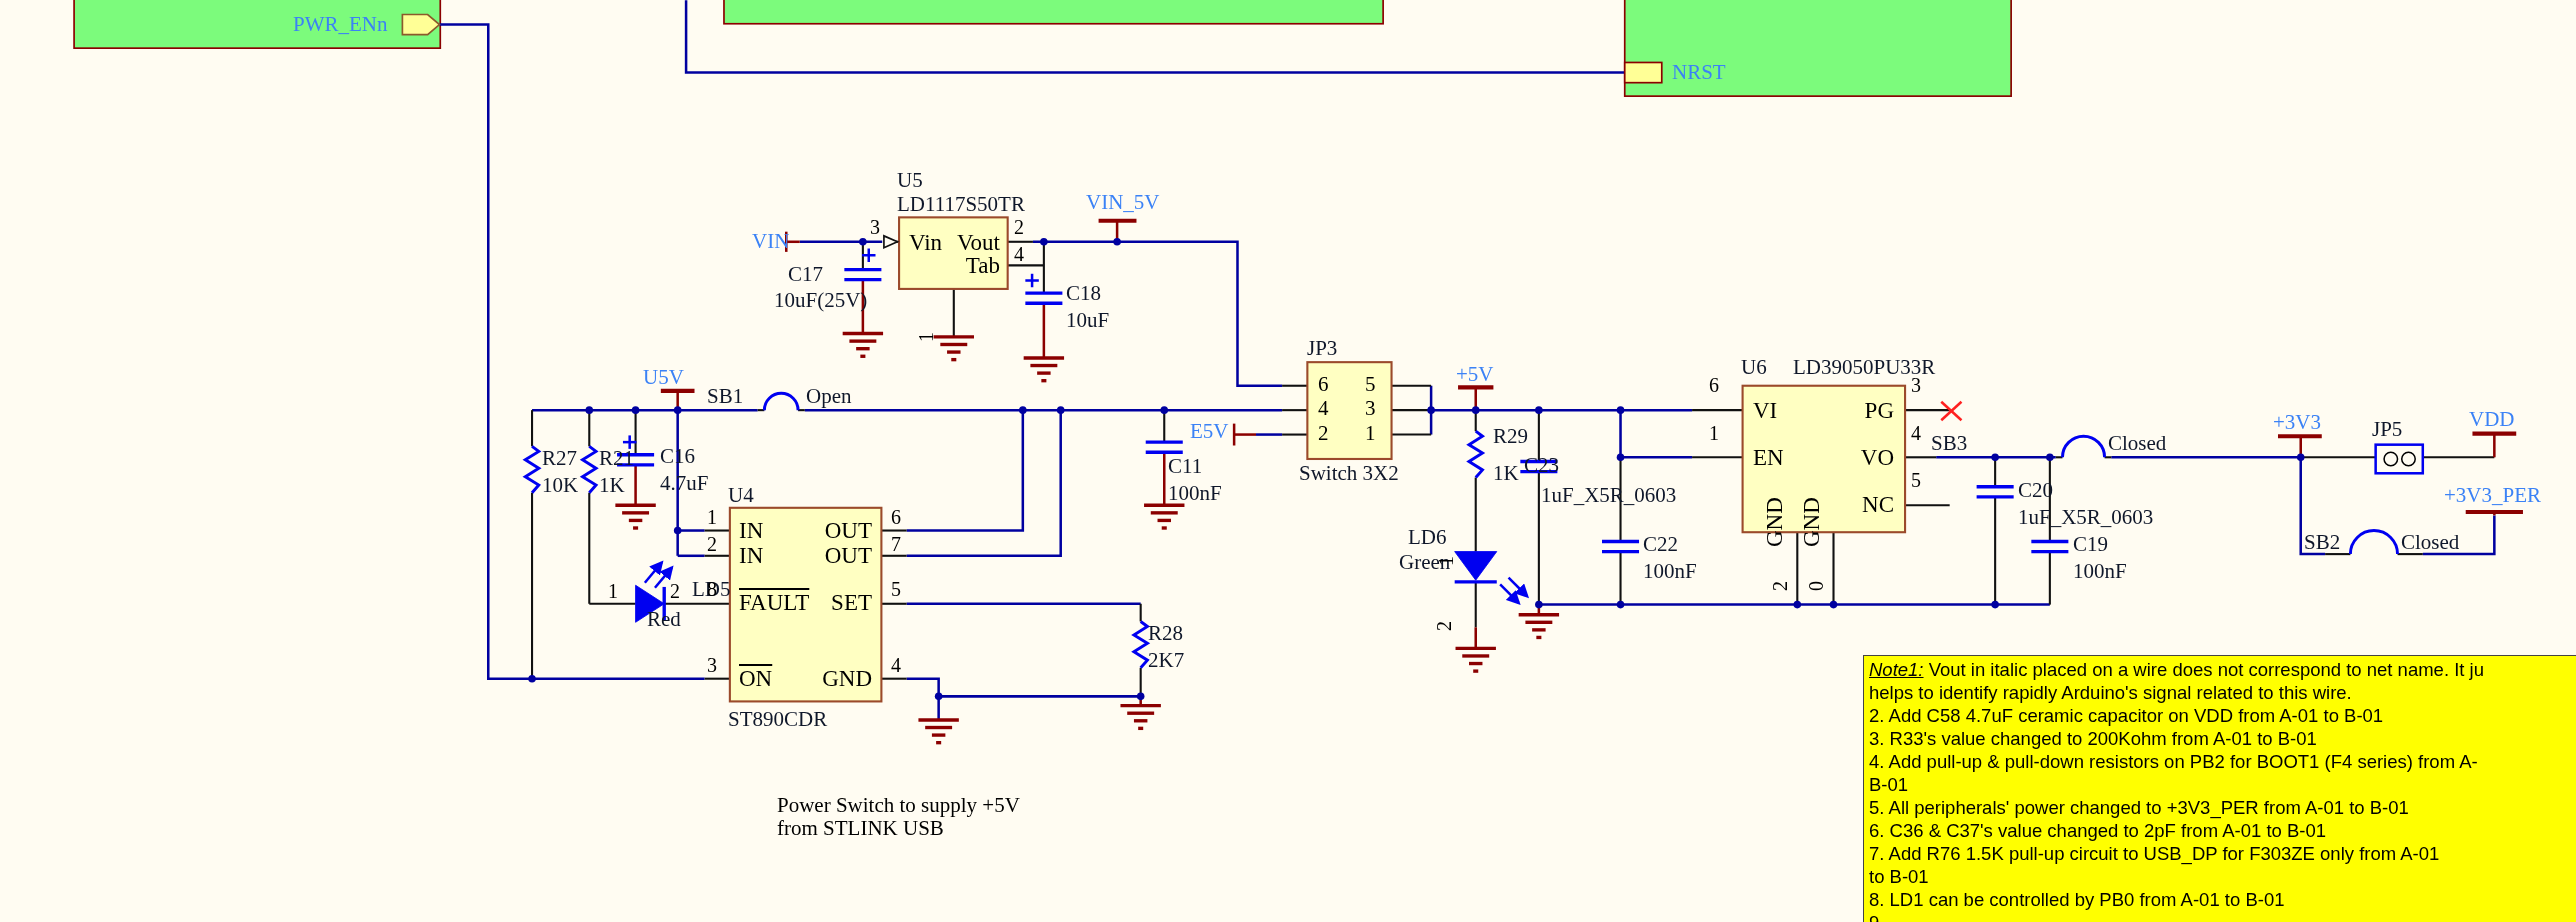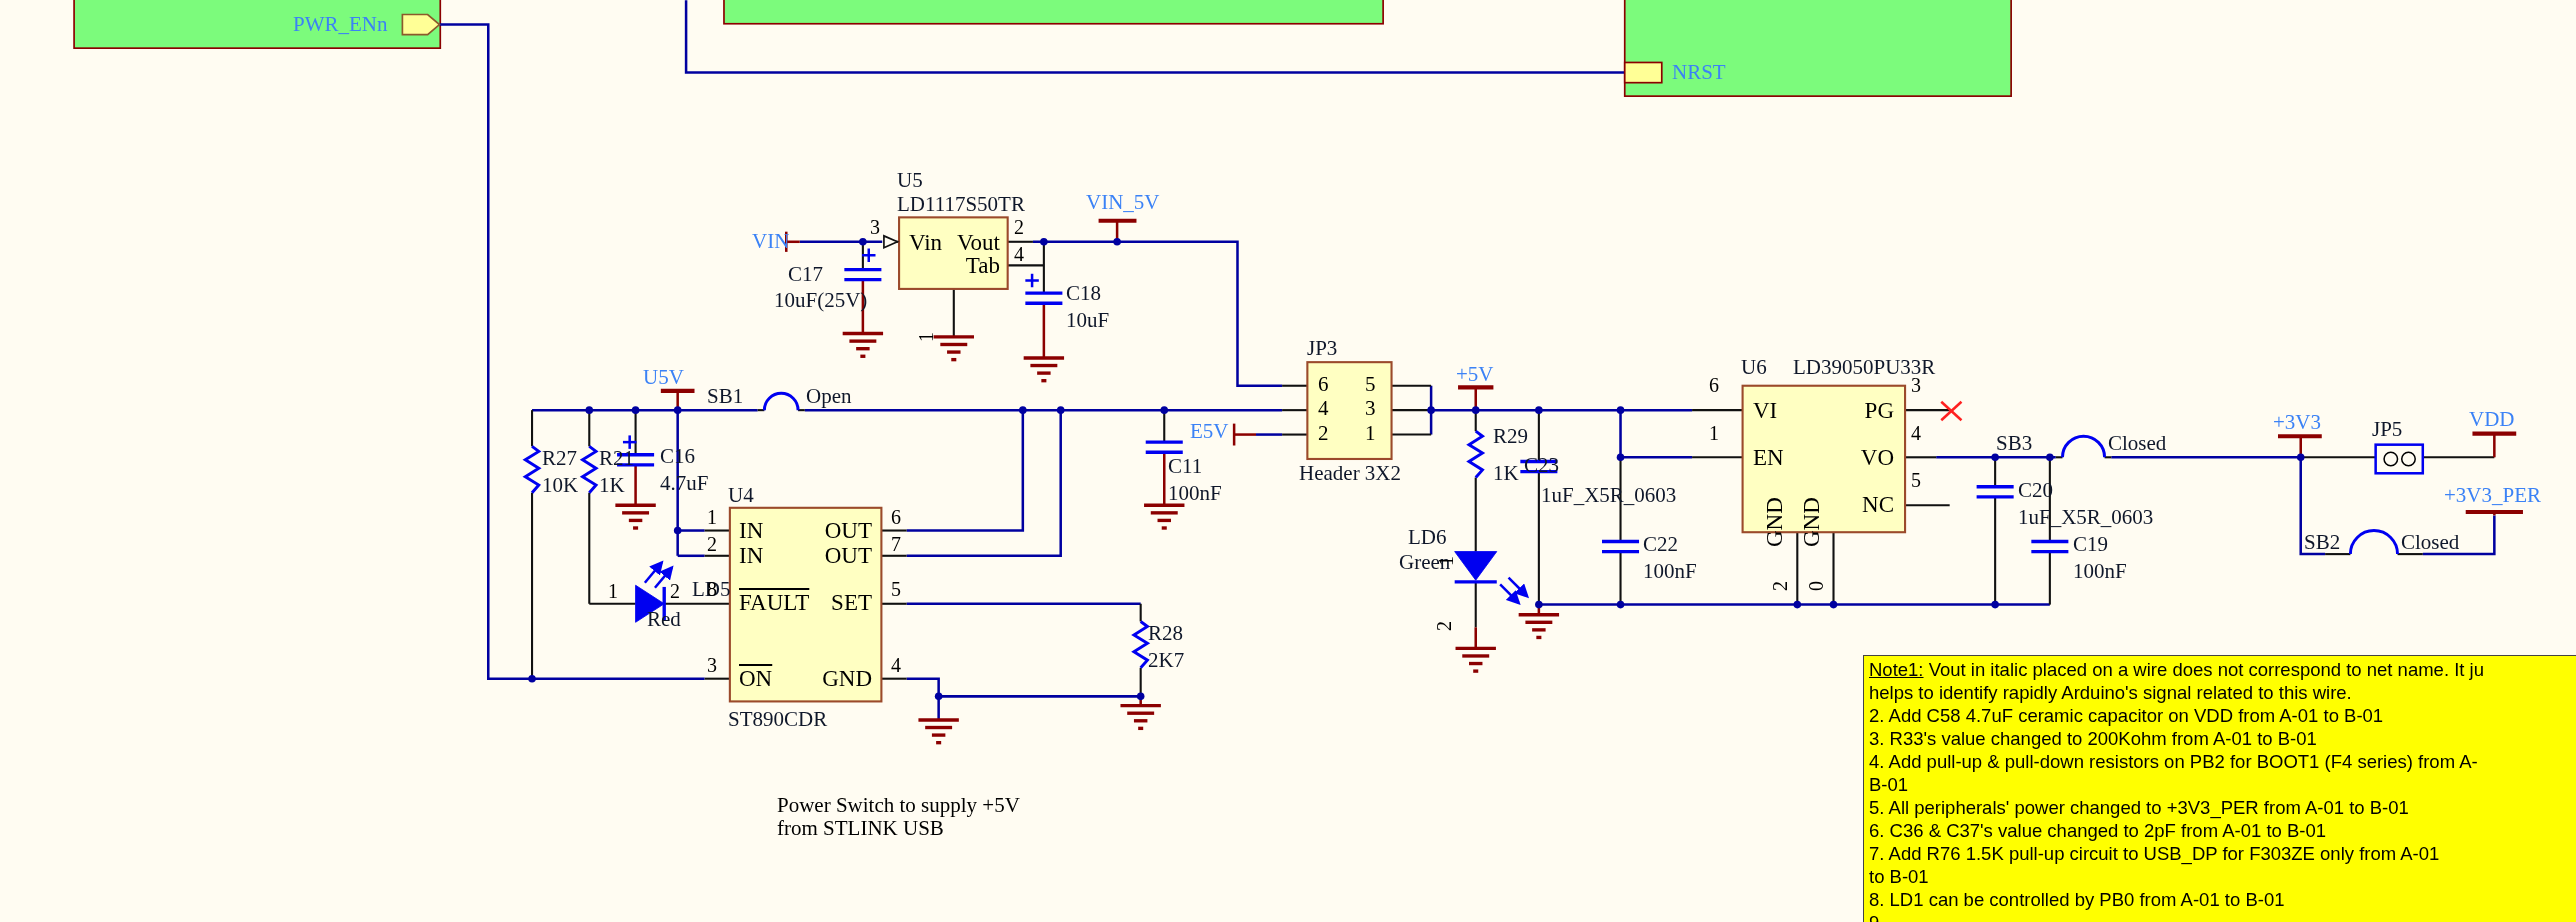--- a/index.html
+++ b/index.html
@@ -13,21 +13,21 @@
   .s24{font-size:20px}
   .s25{font-size:21px}
   .s27{font-size:23px}
   .ra{transform:translateX(-100%)}
   .rot{transform:rotate(-90deg);transform-origin:left bottom;}
   .ovl{text-decoration:overline}
   .notebox{position:absolute;left:1863px;top:655px;width:724px;height:337px;background:#FFFF00;
            border:1.7px solid #444;padding:1.7px 5px;box-sizing:border-box;
            font-family:"Liberation Sans","DejaVu Sans",sans-serif;font-size:18.5px;line-height:23px;color:#000;}
   .noteline{white-space:nowrap;}
-  .nhead{text-decoration:underline;}
+  .nhead{text-decoration:underline;font-style:italic;}
 </style>
 </head>
 <body>
 
 <div id="canvas">
 
 <svg id="wires" width="2576" height="923" viewBox="0 0 3060 1096">
   <defs>
     <g id="gnd">
       <line x1="-24" y1="0" x2="24" y2="0" stroke="#8B0000" stroke-width="4"></line>
@@ -337,21 +337,21 @@
 <div class="lbl blk s24" style="left:891px;top:534px">7</div>
 <div class="lbl blk s24" style="left:891px;top:579px">5</div>
 <div class="lbl blk s24" style="left:891px;top:655px">4</div>
 
 <div class="lbl blu s25" style="left:1168px;top:456px">C11</div>
 <div class="lbl blu s25" style="left:1168px;top:483px">100nF</div>
 <div class="lbl blu s25" style="left:1148px;top:623px">R28</div>
 <div class="lbl blu s25" style="left:1148px;top:650px">2K7</div>
 
 <div class="lbl blu s25" style="left:1307px;top:338px">JP3</div>
-<div class="lbl blu s25" style="left:1299px;top:463px">Header 3X2</div>
+<div class="lbl blu s25" style="left:1299px;top:463px">Switch 3X2</div>
 <div class="lbl blk s25" style="left:1318px;top:374px">6</div>
 <div class="lbl blk s25" style="left:1318px;top:398px">4</div>
 <div class="lbl blk s25" style="left:1318px;top:423px">2</div>
 <div class="lbl blk s25" style="left:1365px;top:374px">5</div>
 <div class="lbl blk s25" style="left:1365px;top:398px">3</div>
 <div class="lbl blk s25" style="left:1365px;top:423px">1</div>
 
 <div class="lbl blu s25" style="left:1493px;top:426px">R29</div>
 <div class="lbl blu s25" style="left:1493px;top:463px">1K</div>
 <div class="lbl blu s25" style="left:1408px;top:527px">LD6</div>
@@ -377,21 +377,21 @@
 <div class="lbl blk s24" style="left:1911px;top:375px">3</div>
 <div class="lbl blk s24" style="left:1911px;top:423px">4</div>
 <div class="lbl blk s24" style="left:1911px;top:470px">5</div>
 <div class="lbl blk s24 rot" style="left:1790px;top:571px">2</div>
 <div class="lbl blk s24 rot" style="left:1826px;top:571px">0</div>
 
 <div class="lbl blu s25" style="left:2018px;top:480px">C20</div>
 <div class="lbl blu s25" style="left:2018px;top:507px">1uF_X5R_0603</div>
 <div class="lbl blu s25" style="left:2073px;top:534px">C19</div>
 <div class="lbl blu s25" style="left:2073px;top:561px">100nF</div>
-<div class="lbl blu s25" style="left:1996px;top:433px">SB3</div>
+<div class="lbl blu s25" style="left:1931px;top:433px">SB3</div>
 <div class="lbl blu s25" style="left:2108px;top:433px">Closed</div>
 <div class="lbl blu s25" style="left:2304px;top:532px">SB2</div>
 <div class="lbl blu s25" style="left:2401px;top:532px">Closed</div>
 <div class="lbl blu s25" style="left:2372px;top:419px">JP5</div>
 
 <div class="lbl blk s25" style="left:777px;top:795px">Power Switch to supply +5V</div>
 <div class="lbl blk s25" style="left:777px;top:818px">from STLINK USB</div>
 
 <div class="notebox">
   <div class="noteline"><span class="nhead">Note1:</span><span> Vout in italic placed on a wire does not correspond to net name. It ju</span></div>

